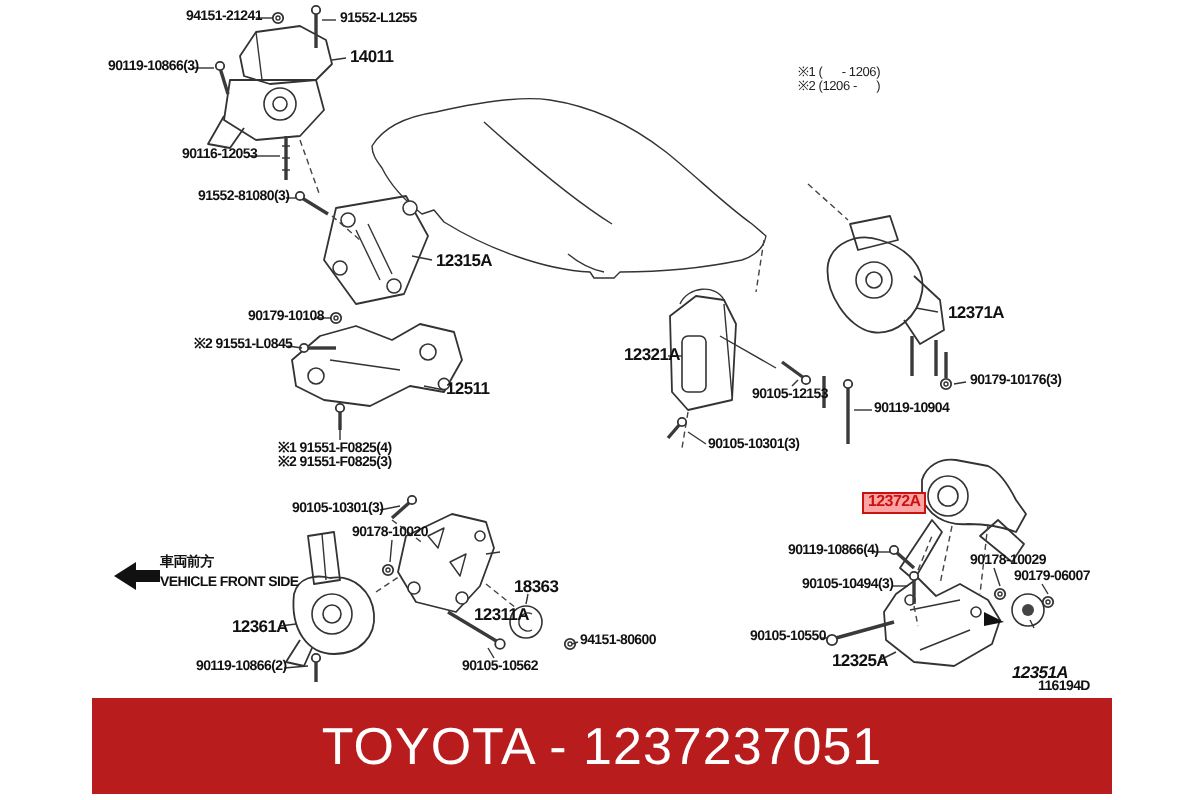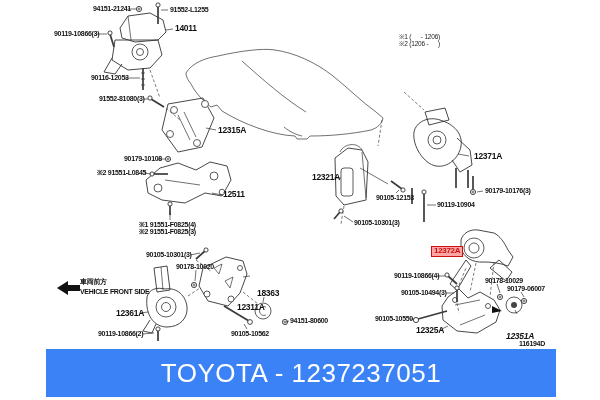--- a/index.html
+++ b/index.html
@@ -271,17 +271,17 @@
       <div class="lbl l" style="left: 416px; top: 326px;">12325A</div>
       <div class="lbl l" style="left: 506px; top: 332px; font-style: italic;">12351A</div>
       <div class="lbl hl" style="left: 431px; top: 246px; color: rgb(204, 17, 17); background: #fca5a5; border: 1px solid rgb(204, 17, 17);">12372A</div>
       <div class="lbl n" style="left: 399px; top: 34px;">※1 (      - 1206)</div>
       <div class="lbl n" style="left: 399px; top: 41px;">※2 (1206 -      )</div>
       <div class="lbl s" style="left: 80px; top: 278px;">車両前方</div>
       <div class="lbl s" style="left: 80px; top: 288px;">VEHICLE FRONT SIDE</div>
       <div class="lbl s" style="left: 519px; top: 340px;">116194D</div>
     </div>
 
-  <div class="footer" style="left: 46px; top: 349px; width: 510px; height: 48px; background: #3b82f6; color: rgb(255, 255, 255);">
+  <div class="footer" style="left: 46px; top: 349px; width: 510px; height: 48px; background: #b91c1c; color: rgb(255, 255, 255);">
     <span>TOYOTA - 1237237051</span>
   </div>
 
 </div>
 
 </body></html>

